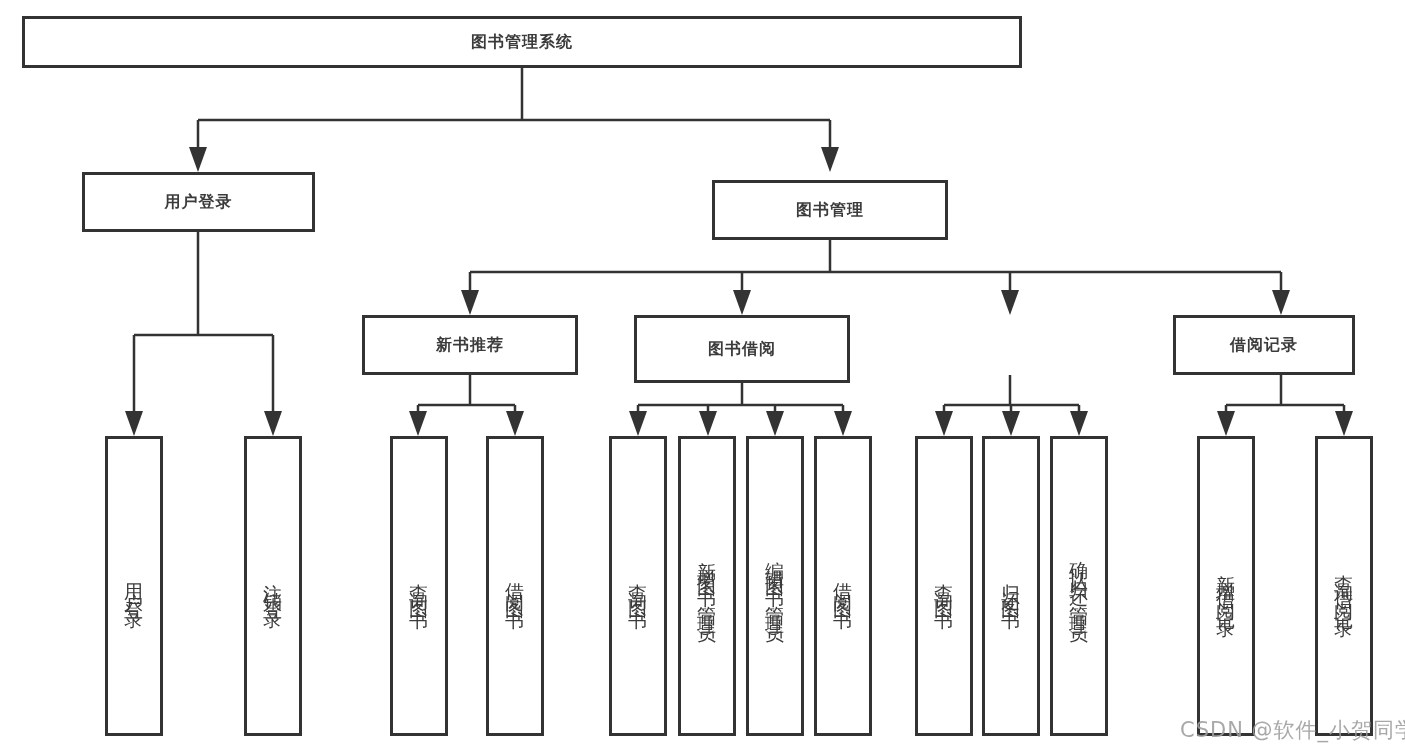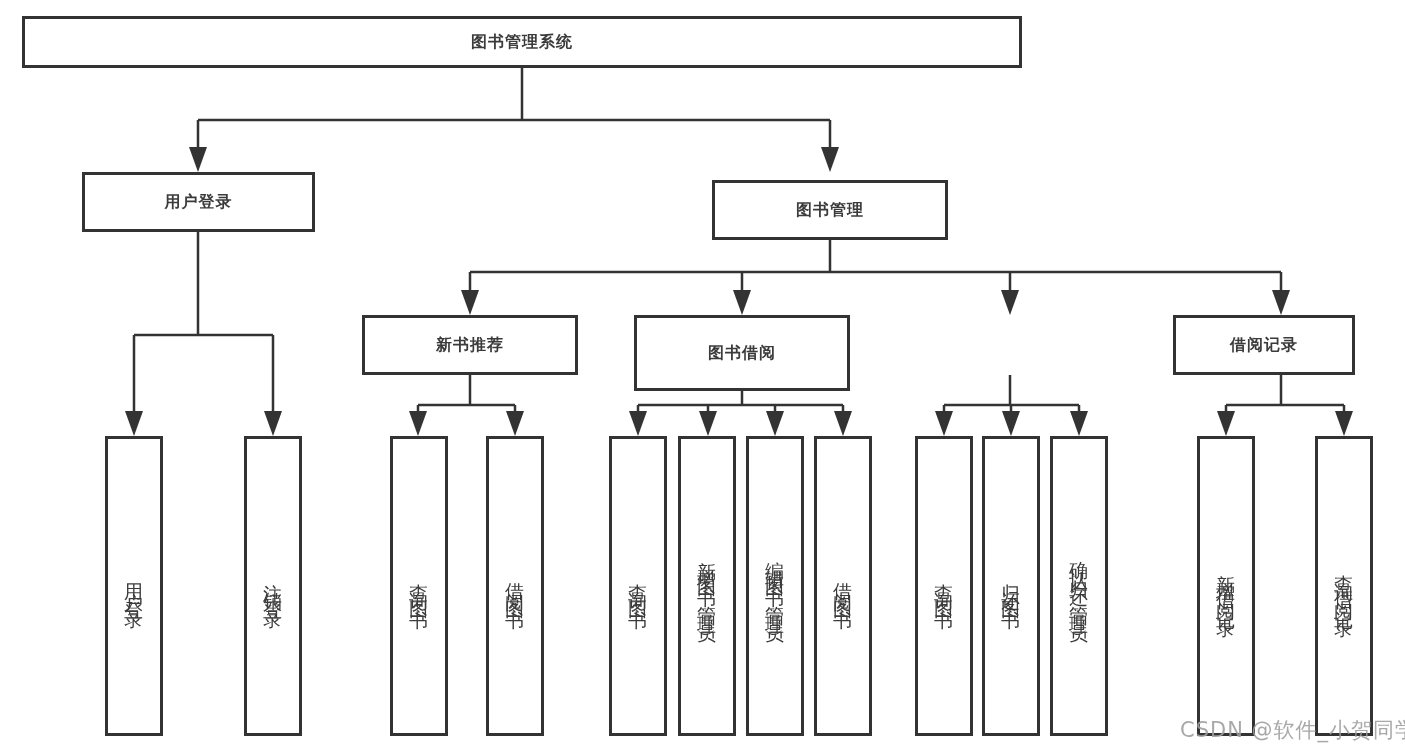--- a/index.html
+++ b/index.html
@@ -96,21 +96,21 @@
       <polygon points="1335,411 1353,411 1344,436"></polygon>
     </g>
   </svg>
 
   <div class="box hbox" style="left:22px; top:16px; width:1000px; height:52px;">图书管理系统</div>
 
   <div class="box hbox" style="left:82px; top:172px; width:233px; height:60px;">用户登录</div>
   <div class="box hbox" style="left:712px; top:180px; width:236px; height:60px;">图书管理</div>
 
   <div class="box hbox" style="left:362px; top:315px; width:216px; height:60px;">新书推荐</div>
-  <div class="box hbox" style="left:634px; top:315px; width:216px; height:76px;">图书借阅</div>
+  <div class="box hbox" style="left:634px; top:315px; width:216px; height:68px;">图书借阅</div>
   <div class="box hbox" style="left:1173px; top:315px; width:182px; height:60px;">借阅记录</div>
 
   <div class="box vbox" style="left:105px;">
     <span>用户登录</span>
   </div>
   <div class="box vbox" style="left:244px;">
     <span>注销登录</span>
   </div>
 
   <div class="box vbox" style="left:390px;">

